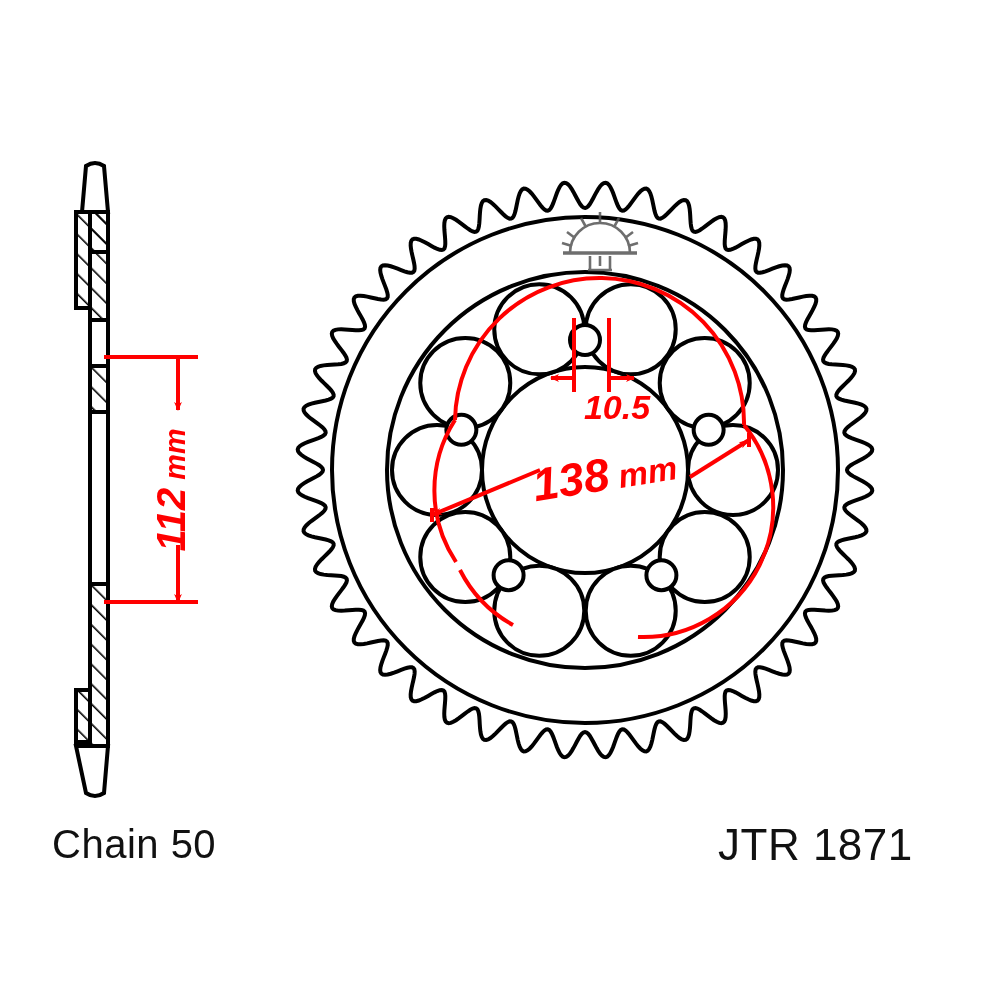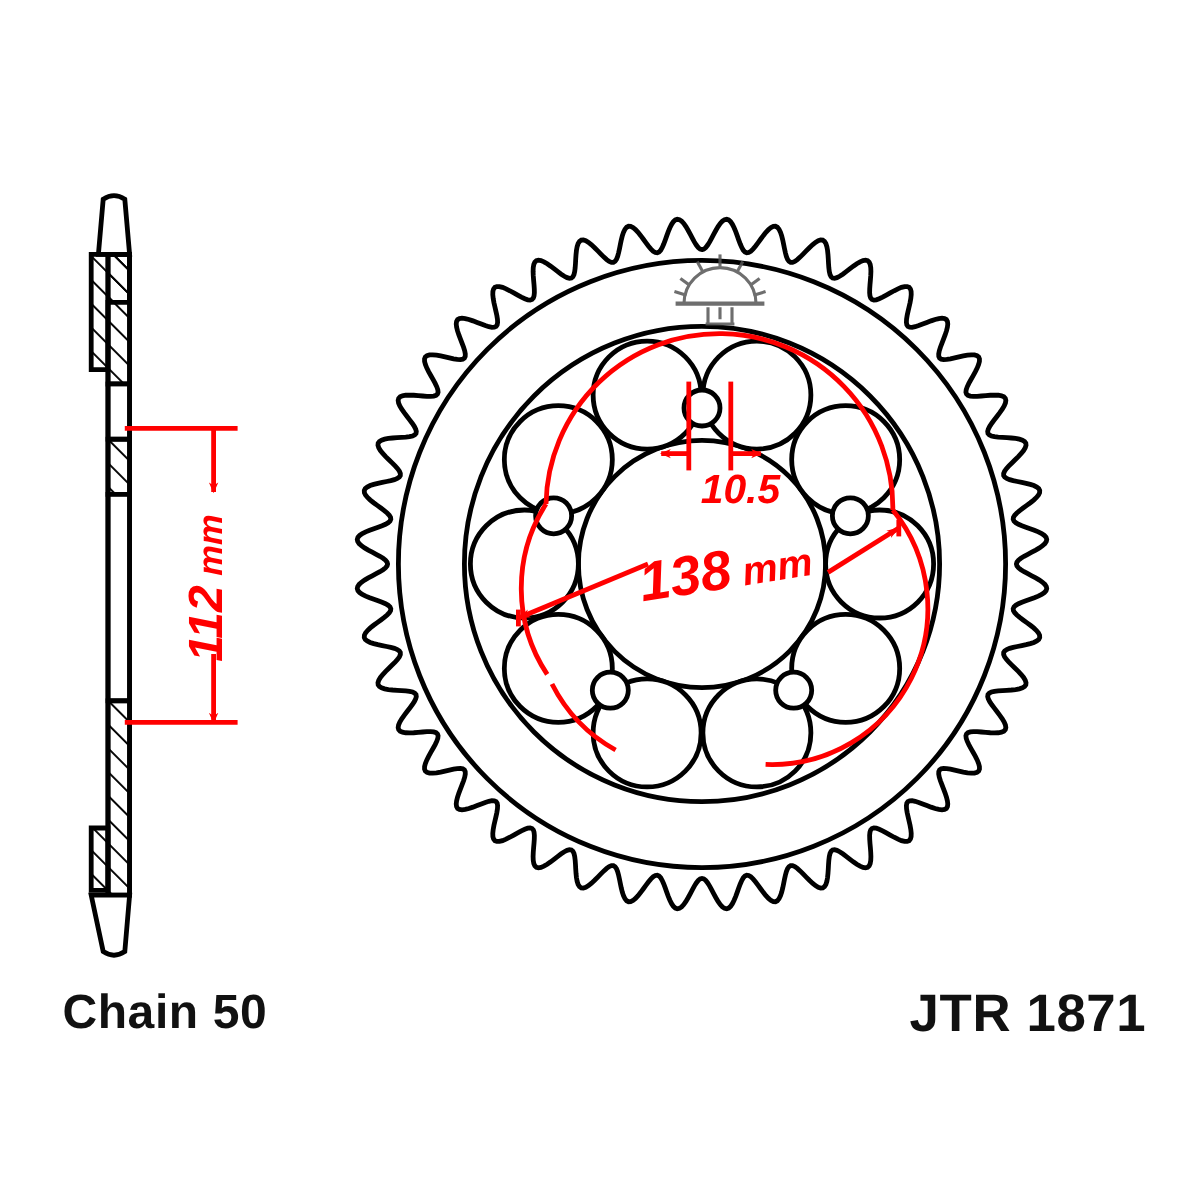--- a/index.html
+++ b/index.html
@@ -3,27 +3,27 @@
 <meta charset="utf-8">
 <style>
   html,body{margin:0;padding:0;background:#ffffff;}
   body{width:1000px;height:1000px;overflow:hidden;
        font-family:"Liberation Sans", sans-serif;}
   #stage{position:relative;width:1000px;height:1000px;background:#fff;}
   svg{display:block;}
   .lbl{
     position:absolute;
     font-family:"Liberation Sans", sans-serif;
-    font-weight:700;
+    font-weight:400;
     color:#111111;
     white-space:nowrap;
     letter-spacing:0.5px;
   }
   #chain-label{left:52px;top:822px;font-size:40px;}
-  #part-label{left:718px;top:820px;font-size:44px;margin-left:40px;}
+  #part-label{left:718px;top:820px;font-size:44px;}
 </style>
 </head>
 <body>
 
 <div id="stage">
 
   <svg width="1000" height="1000" viewBox="0 0 1000 1000">
 
     <defs>
       <pattern id="hatch" width="14" height="14" patternUnits="userSpaceOnUse" patternTransform="rotate(-45)">

